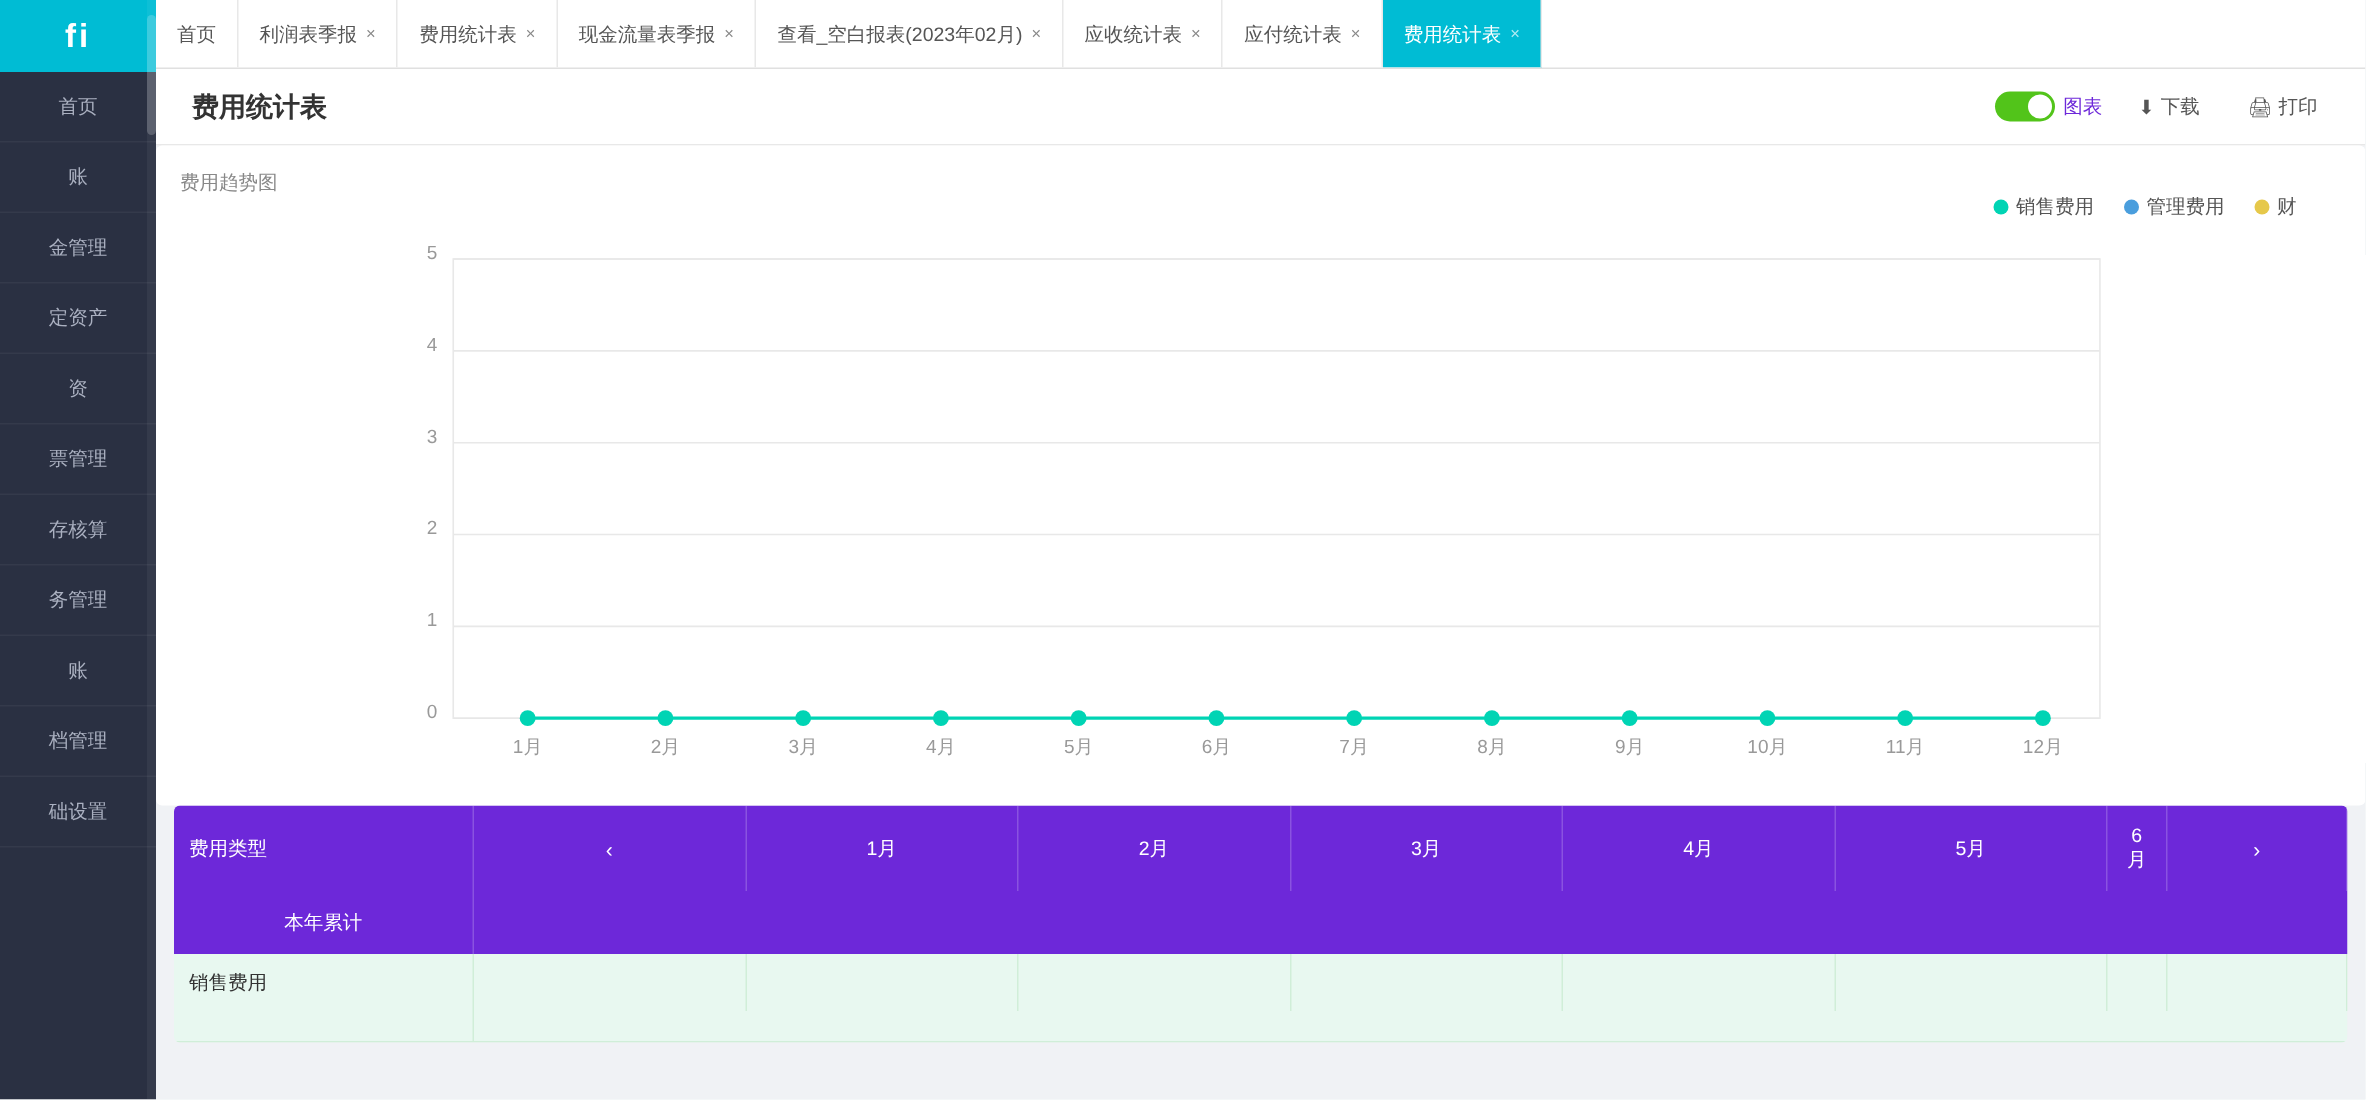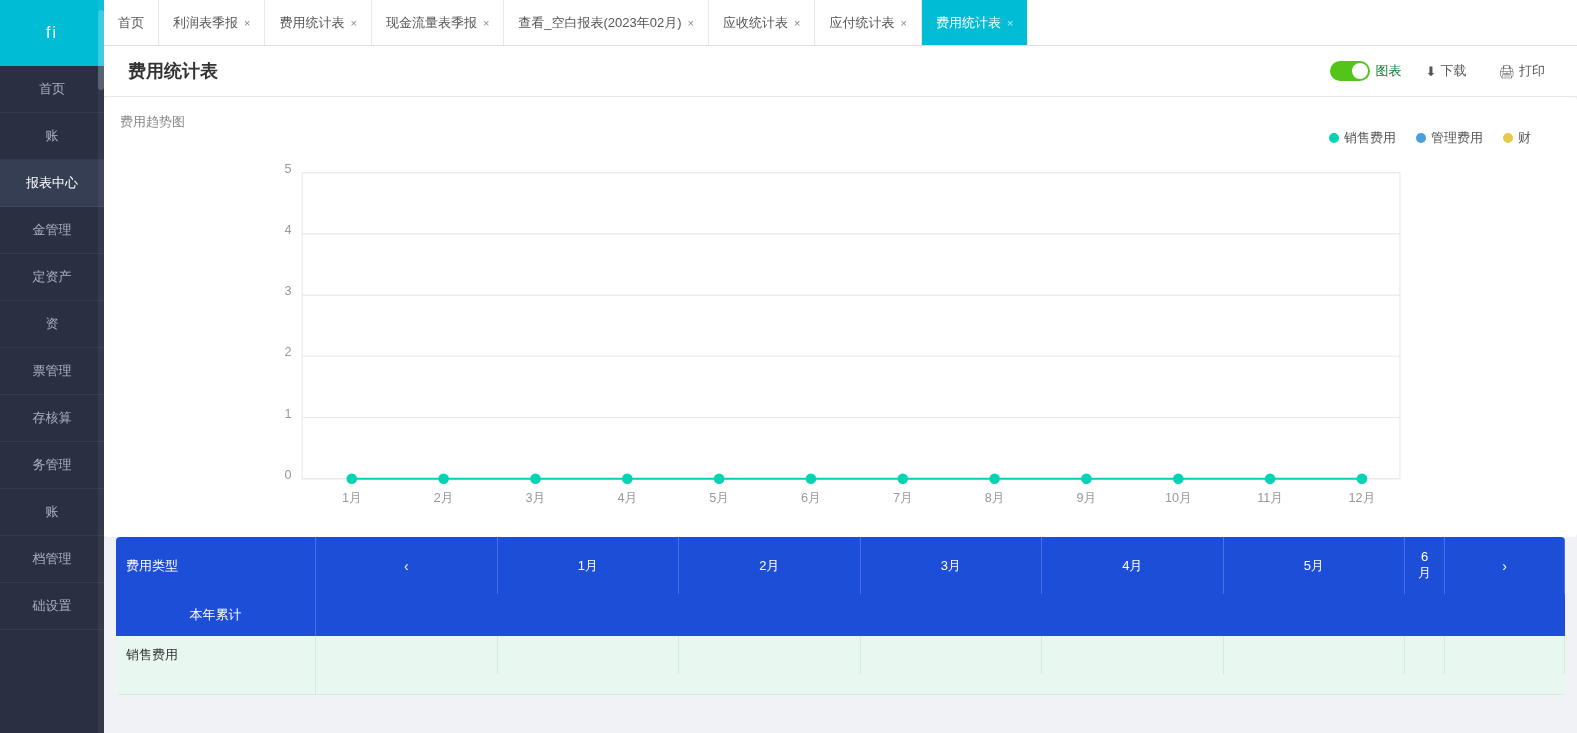--- a/index.html
+++ b/index.html
@@ -11,26 +11,26 @@
       background: #2a3042;
       color: #ccc;
       display: flex;
       flex-direction: column;
       flex-shrink: 0;
       height: 100%;
       position: relative;
     }
     .sidebar-logo {
       background: #00bcd4;
-      height: 66px;
+      height: 48px;
       display: flex;
       align-items: center;
       justify-content: center;
-      font-size: 16px;
-      font-weight: normal;
+      font-size: 22px;
+      font-weight: bold;
       color: #fff;
       letter-spacing: 2px;
     }
     .sidebar-item {
       padding: 14px 10px;
       text-align: center;
       font-size: 13px;
       color: #aab0c0;
       cursor: pointer;
       border-bottom: 1px solid rgba(255,255,255,0.05);
@@ -137,21 +137,21 @@
     }
     .toggle-knob {
       position: absolute;
       right: 2px;
       top: 2px;
       width: 16px;
       height: 16px;
       background: #fff;
       border-radius: 50%;
     }
-    .toggle-label { font-size: 13px; color: #15803d; }
+    .toggle-label { font-size: 13px; color: #6d28d9; }
     .action-btn {
       display: flex;
       align-items: center;
       gap: 4px;
       font-size: 13px;
       color: #555;
       cursor: pointer;
       padding: 4px 8px;
     }
 
@@ -192,21 +192,21 @@
       height: 380px;
     }
 
     
     .table-section {
       margin: 0 12px 12px;
       border-radius: 4px;
       overflow: hidden;
     }
     .table-header {
-      background: #1d4ed8;
+      background: #6d28d9;
       display: grid;
       grid-template-columns: 200px 1fr 1fr 1fr 1fr 1fr 1fr 40px 120px;
       color: #fff;
       font-size: 13px;
     }
     .table-header-cell {
       padding: 12px 10px;
       text-align: center;
       border-right: 1px solid rgba(255,255,255,0.2);
       display: flex;
@@ -239,21 +239,20 @@
       font-size: 14px;
     }
   </style>
 </head>
 <body>
 
 <div class="sidebar">
   <div class="sidebar-logo">fi</div>
   <div class="sidebar-item">首页</div>
   <div class="sidebar-item">账</div>
-  <div class="sidebar-item active">报表中心</div>
   <div class="sidebar-item">金管理</div>
   <div class="sidebar-item">定资产</div>
   <div class="sidebar-item">资</div>
   <div class="sidebar-item">票管理</div>
   <div class="sidebar-item">存核算</div>
   <div class="sidebar-item">务管理</div>
   <div class="sidebar-item">账</div>
   <div class="sidebar-item">档管理</div>
   <div class="sidebar-item">础设置</div>
   <div class="sidebar-scrollbar">

